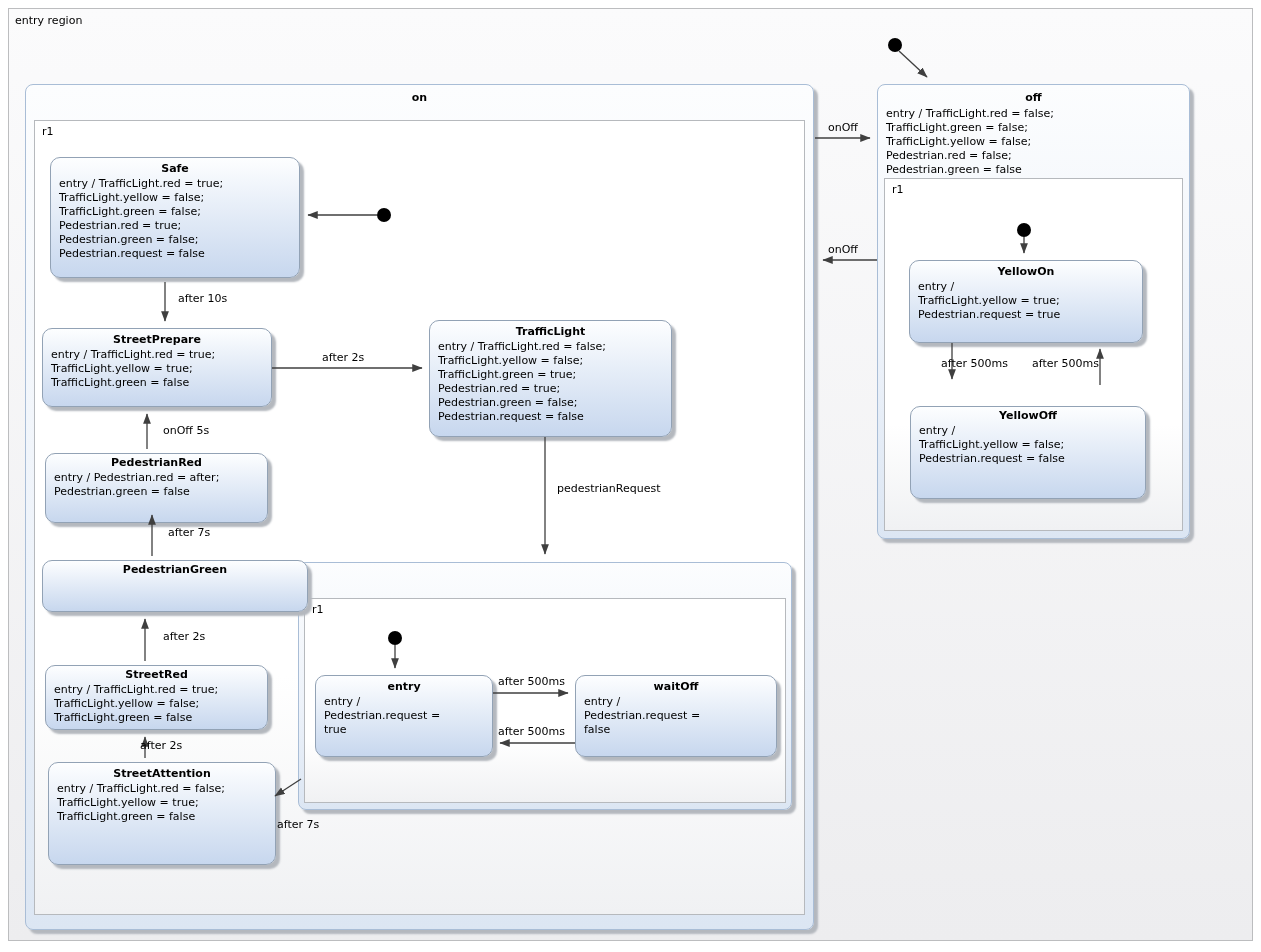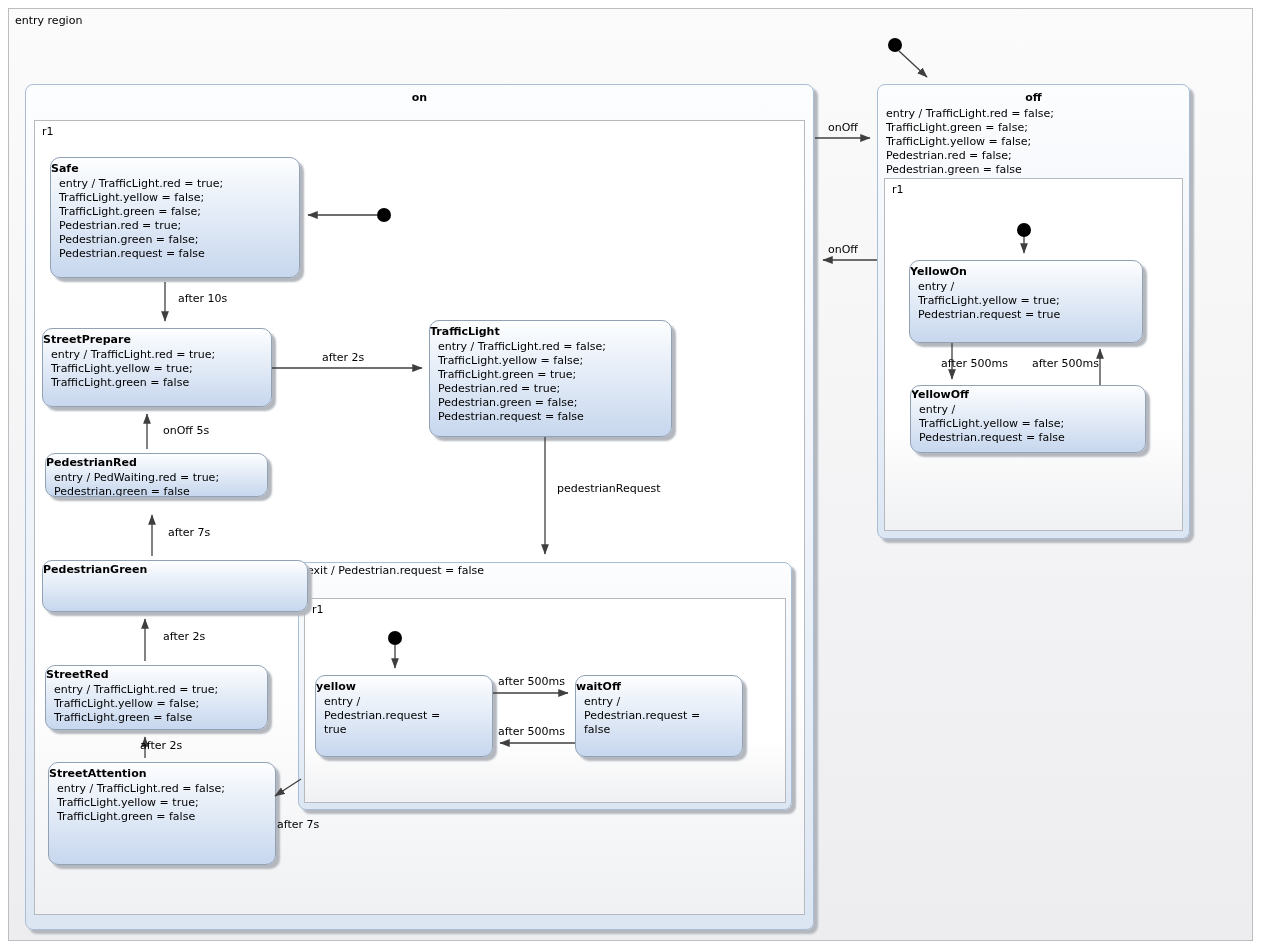--- a/index.html
+++ b/index.html
@@ -33,21 +33,21 @@
     background:linear-gradient(to bottom,var(--composite-top) 0%,#eef3fa 55%,var(--composite-bottom) 100%);
     box-shadow:4px 4px 2px var(--shadow);}
   .composite-title{font-weight:bold;text-align:center;padding-top:6px;}
   .composite-text{padding:3px 8px 0 8px;white-space:pre-line;line-height:14px;}
   .region{position:absolute;border:1px solid var(--region-border);
     background:linear-gradient(to bottom,var(--region-top) 0%,var(--region-top) 70%,var(--region-bottom) 100%);}
   .region-label{position:absolute;left:7px;top:4px;}
   .state{position:absolute;border:1px solid var(--state-border);border-radius:10px;
     background:linear-gradient(to bottom,var(--state-top),var(--state-bottom));
     box-shadow:4px 4px 2px var(--shadow);overflow:hidden;}
-  .state-title{font-weight:bold;padding-top:4px;line-height:14px;}
+  .state-title{font-weight:bold;text-align:center;padding-top:4px;line-height:14px;}
   .state-body{padding:1px 4px 0 8px;white-space:pre-line;line-height:14px;}
   .tlabel{position:absolute;white-space:nowrap;}
   svg.wires{position:absolute;left:0;top:0;width:1261px;height:952px;pointer-events:none;}
   svg.wires line{stroke:var(--transition-color);stroke-width:1.3;}
   svg.wires circle{fill:#000;}
   svg.wires .arrowhead{fill:var(--transition-color);}
 </style>
 </head>
 <body>
 
@@ -70,21 +70,20 @@
 TrafficLight.green = false;
 TrafficLight.yellow = false;
 Pedestrian.red = false;
 Pedestrian.green = false</div>
     <div class="region" style="left:6px;top:93px;right:6px;bottom:7px">
       <div class="region-label">r1</div>
     </div>
   </div>
 
   <div class="composite" style="left:298px;top:562px;width:494px;height:248px">
-    <div class="composite-text" style="padding-top:1px">exit / Pedestrian.request = false</div>
     <div class="region" style="left:5px;top:35px;right:5px;bottom:6px">
       <div class="region-label">r1</div>
     </div>
   </div>
 
   <div class="state" style="left:50px;top:157px;width:250px;height:121px">
     <div class="state-title">Safe</div>
     <div class="state-body">entry / TrafficLight.red = true;
 TrafficLight.yellow = false;
 TrafficLight.green = false;
@@ -103,23 +102,23 @@
   <div class="state" style="left:429px;top:320px;width:243px;height:117px">
     <div class="state-title">TrafficLight</div>
     <div class="state-body">entry / TrafficLight.red = false;
 TrafficLight.yellow = false;
 TrafficLight.green = true;
 Pedestrian.red = true;
 Pedestrian.green = false;
 Pedestrian.request = false</div>
   </div>
 
-  <div class="state" style="left:45px;top:453px;width:223px;height:44px">
+  <div class="state" style="left:45px;top:453px;width:223px;height:70px">
     <div class="state-title" style="padding-top:2px">PedestrianRed</div>
-    <div class="state-body">entry / PedWaiting.red = true;
+    <div class="state-body">entry / Pedestrian.red = after;
 Pedestrian.green = false</div>
   </div>
 
   <div class="state" style="left:42px;top:560px;width:266px;height:52px">
     <div class="state-title" style="padding-top:2px">PedestrianGreen</div>
   </div>
 
   <div class="state" style="left:45px;top:665px;width:223px;height:65px">
     <div class="state-title" style="padding-top:2px">StreetRed</div>
     <div class="state-body">entry / TrafficLight.red = true;
@@ -128,41 +127,41 @@
   </div>
 
   <div class="state" style="left:48px;top:762px;width:228px;height:103px">
     <div class="state-title">StreetAttention</div>
     <div class="state-body">entry / TrafficLight.red = false;
 TrafficLight.yellow = true;
 TrafficLight.green = false</div>
   </div>
 
   <div class="state" style="left:315px;top:675px;width:178px;height:82px">
-    <div class="state-title">yellow</div>
+    <div class="state-title">entry</div>
     <div class="state-body">entry /
 Pedestrian.request =
 true</div>
   </div>
 
-  <div class="state" style="left:575px;top:675px;width:168px;height:82px">
+  <div class="state" style="left:575px;top:675px;width:202px;height:82px">
     <div class="state-title">waitOff</div>
     <div class="state-body">entry /
 Pedestrian.request =
 false</div>
   </div>
 
   <div class="state" style="left:909px;top:260px;width:234px;height:83px">
     <div class="state-title">YellowOn</div>
     <div class="state-body">entry /
 TrafficLight.yellow = true;
 Pedestrian.request = true</div>
   </div>
 
-  <div class="state" style="left:910px;top:385px;width:236px;height:68px">
+  <div class="state" style="left:910px;top:406px;width:236px;height:93px">
     <div class="state-title" style="padding-top:2px">YellowOff</div>
     <div class="state-body">entry /
 TrafficLight.yellow = false;
 Pedestrian.request = false</div>
   </div>
 
   <svg class="wires">
     <defs>
       <marker id="arrow" markerWidth="9" markerHeight="7" refX="7.5" refY="3" orient="auto">
         <path class="arrowhead" d="M0,0 L8,3 L0,6 z"></path>

